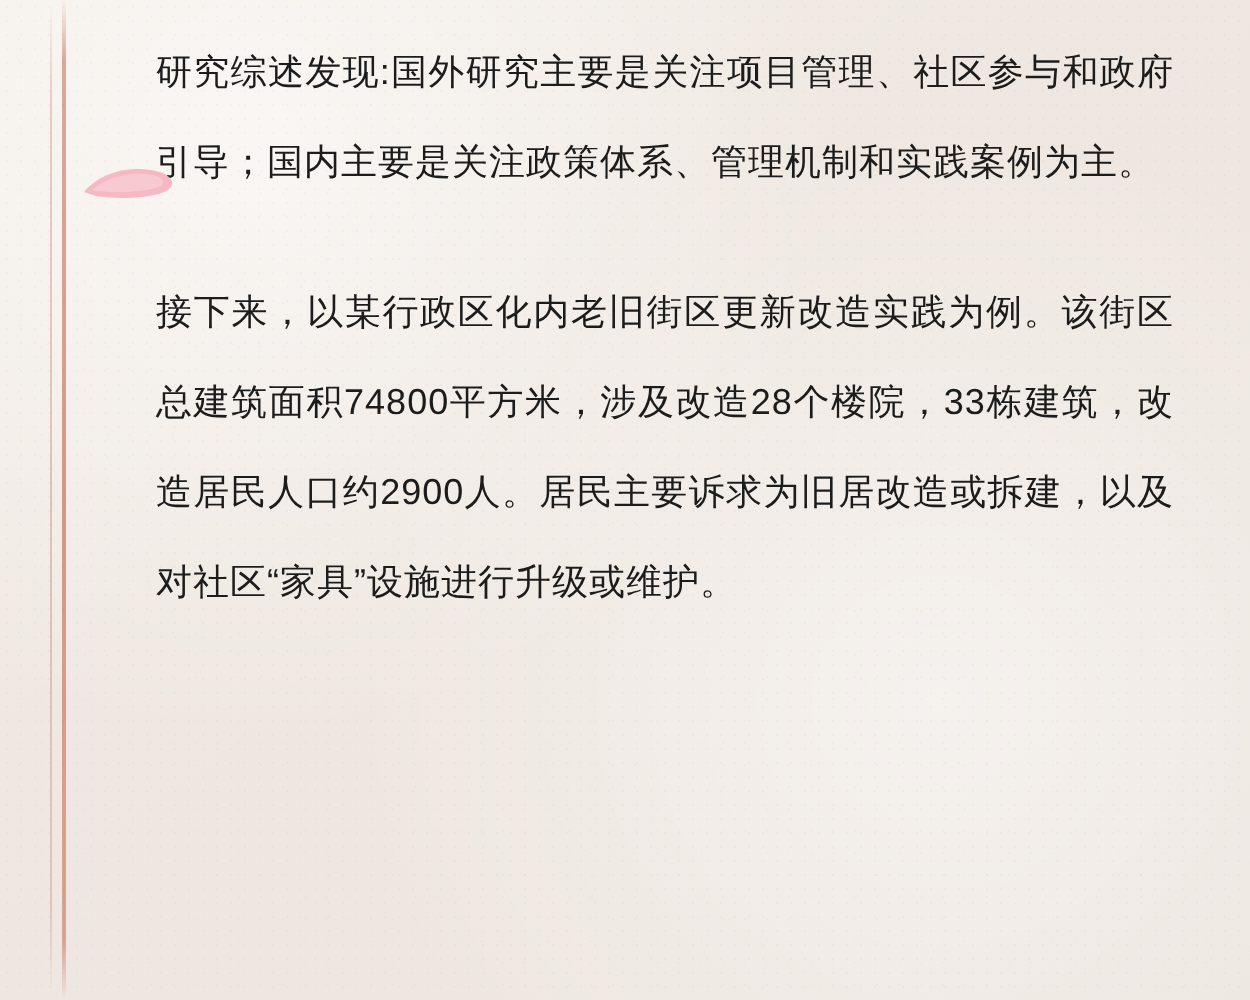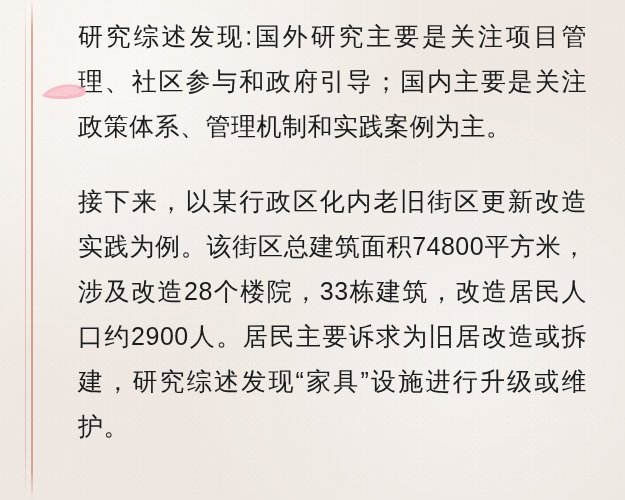--- a/index.html
+++ b/index.html
@@ -65,21 +65,21 @@
   }
   .content {
     position: absolute;
     left: 78px;
     right: 38px;
     top: 14px;
     bottom: 0;
   }
   p.para {
     margin: 0 0 30px 0;
-    font-size: 25px;
+    font-size: 18px;
     line-height: 45px;
     letter-spacing: 0.5px;
     color: #1c1c1c;
     text-align: justify;
     text-justify: inter-ideograph;
     font-family: "Liberation Sans", "DejaVu Sans", sans-serif;
     font-weight: 400;
   }
   
   .highlight-mark {
@@ -97,21 +97,21 @@
 
 <div class="page">
 
   <div class="texture"></div>
 
   <div class="left-rule"></div>
   <div class="left-rule-inner"></div>
 
   <div class="content">
     <p class="para">研究综述发现:国外研究主要是关注项目管理、社区参与和政府引导；国内主要是关注政策体系、管理机制和实践案例为主。</p>
-    <p class="para">接下来，以某行政区化内老旧街区更新改造实践为例。该街区总建筑面积74800平方米，涉及改造28个楼院，33栋建筑，改造居民人口约2900人。居民主要诉求为旧居改造或拆建，研究综述发现“家具”设施进行升级或维护。</p>
+    <p class="para">接下来，以某行政区化内老旧街区更新改造实践为例。该街区总建筑面积74800平方米，涉及改造28个楼院，33栋建筑，改造居民人口约2900人。居民主要诉求为旧居改造或拆建，以及对社区“家具”设施进行升级或维护。</p>
   </div>
 
   <div class="highlight-mark">
     <svg width="52" height="22" viewBox="0 0 52 22" xmlns="http://www.w3.org/2000/svg">
       <path d="M2 16 C 10 6, 26 2, 40 6 C 46 8, 48 12, 44 15 C 38 19, 20 20, 8 18 Z" fill="#f6aebb" opacity="0.85"></path>
       <path d="M6 15 C 14 8, 28 5, 38 8 C 42 9.5, 43 12, 39 13.5 C 32 16, 16 17, 6 15 Z" fill="#f9cdd5" opacity="0.8"></path>
     </svg>
   </div>
 
 </div>

